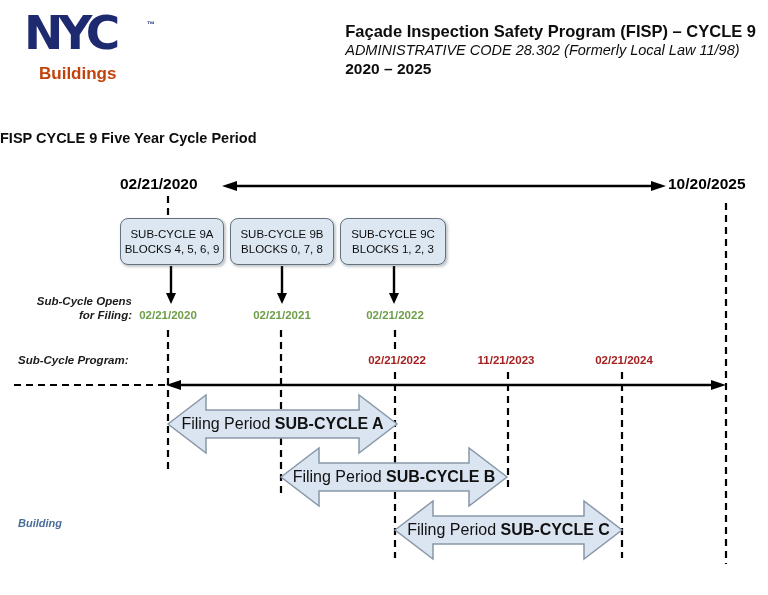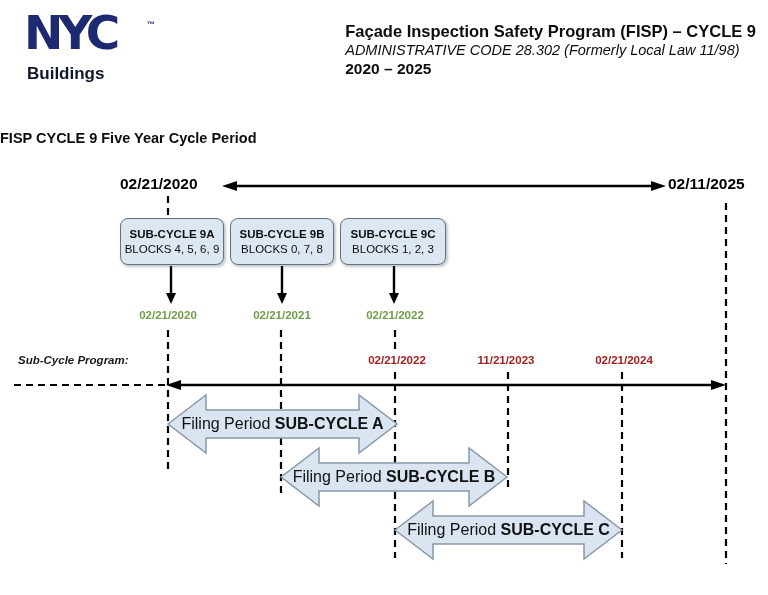--- a/index.html
+++ b/index.html
@@ -7,38 +7,38 @@
     position:relative;width:768px;height:595px;background:#ffffff;
     font-family:"Liberation Sans",sans-serif;overflow:hidden;
   }
   .abs{position:absolute;}
   
   .logo-brand{
     left:24px;top:8px;font-family:"DejaVu Sans",sans-serif;font-weight:bold;
     font-size:47px;letter-spacing:-5px;color:#1e2a70;line-height:50px;
   }
   .logo-tm{left:147px;top:20px;font-size:8px;color:#1e2a70;font-weight:bold;}
-  .logo-sub{left:27px;top:64px;font-size:17px;font-weight:bold;color:#0f172a;}
+  .logo-sub{left:39px;top:64px;font-size:17px;font-weight:bold;color:#c2410c;}
   .hdr{right:12px;top:21px;text-align:left;color:#0d0d0d;}
   .hdr-l1{font-size:16.5px;font-weight:bold;line-height:20px;}
   .hdr-l2{font-size:14.5px;font-style:italic;line-height:18px;}
   .hdr-l3{font-size:15.5px;font-weight:bold;line-height:19px;}
   
   .diag-title{left:0;top:130px;width:768px;text-align:left;font-size:14.5px;font-weight:bold;color:#0d0d0d;}
   .tl-date{top:175px;font-size:15.5px;font-weight:bold;color:#000;}
   .tl-date.start{left:120px;}
   .tl-date.end{left:668px;}
   svg.underlay{left:0;top:0;}
   .scbox{
     top:218px;height:47px;background:#dce7f2;border:1.2px solid #64727f;border-radius:8px;
     box-shadow:1.5px 1.5px 2.5px rgba(90,100,110,0.35);
     display:flex;flex-direction:column;align-items:center;justify-content:center;
     font-size:11.5px;line-height:15px;color:#0d0d0d;box-sizing:border-box;
   }
-  .scbox .nm{font-weight:bold;}
+  .scbox .nm{font-weight:normal;}
   .box-a{left:120px;width:104px;}
   .box-b{left:230px;width:104px;}
   .box-c{left:340px;width:106px;}
   .opens-label{left:28px;top:294px;width:104px;text-align:right;font-size:11.5px;font-weight:bold;font-style:italic;color:#1a1a1a;line-height:14px;}
   .green-date{top:309px;width:80px;text-align:center;font-size:11.5px;font-weight:bold;color:#6f9e4a;}
   .gd-1{left:128px;} .gd-2{left:242px;} .gd-3{left:355px;}
   .deadline-label{left:18px;top:354px;font-size:11.5px;font-weight:bold;font-style:italic;color:#1a1a1a;}
   .red-date{top:354px;width:90px;text-align:center;font-size:11.5px;font-weight:bold;color:#a61f1f;}
   .rd-1{left:352px;} .rd-2{left:461px;} .rd-3{left:579px;}
   .fp-label{font-size:16px;color:#111;text-align:center;line-height:14px;}
@@ -100,50 +100,55 @@
     </g>
 
     <g fill="#dbe5f1" stroke="#8898a8" stroke-width="1.5">
       <polygon points="168,424 206,395 206,410 359,410 359,395 397,424 359,453 359,438 206,438 206,453"></polygon>
       <polygon points="281,477 319,448 319,463 469,463 469,448 507,477 469,506 469,491 319,491 319,506"></polygon>
       <polygon points="395,530 433,501 433,516 584,516 584,501 622,530 584,559 584,544 433,544 433,559"></polygon>
     </g>
   </svg>
 
   <div class="abs tl-date start">02/21/2020</div>
-  <div class="abs tl-date end">02/11/2025</div>
+  <div class="abs tl-date end">10/20/2025</div>
 
   <div class="abs scbox box-a">
     <div class="nm">SUB-CYCLE 9A</div>
     <div>BLOCKS 4, 5, 6, 9</div>
   </div>
   <div class="abs scbox box-b">
     <div class="nm">SUB-CYCLE 9B</div>
     <div>BLOCKS 0, 7, 8</div>
   </div>
   <div class="abs scbox box-c">
     <div class="nm">SUB-CYCLE 9C</div>
     <div>BLOCKS 1, 2, 3</div>
   </div>
 
+  <div class="abs opens-label">
+    <div>Sub-Cycle Opens</div>
+    <div>for Filing:</div>
+  </div>
   <div class="abs green-date gd-1">02/21/2020</div>
   <div class="abs green-date gd-2">02/21/2021</div>
   <div class="abs green-date gd-3">02/21/2022</div>
 
   <div class="abs deadline-label">Sub-Cycle Program:</div>
   <div class="abs red-date rd-1">02/21/2022</div>
   <div class="abs red-date rd-2">11/21/2023</div>
   <div class="abs red-date rd-3">02/21/2024</div>
 
   <div class="abs fp-label fp-a">
     <span>Filing Period </span><b>SUB-CYCLE A</b>
   </div>
   <div class="abs fp-label fp-b">
     <span>Filing Period </span><b>SUB-CYCLE B</b>
   </div>
   <div class="abs fp-label fp-c">
     <span>Filing Period </span><b>SUB-CYCLE C</b>
   </div>
 
   <div class="abs note">
+    <div>Building</div>
   </div>
 
 </div>
 
 </body></html>

